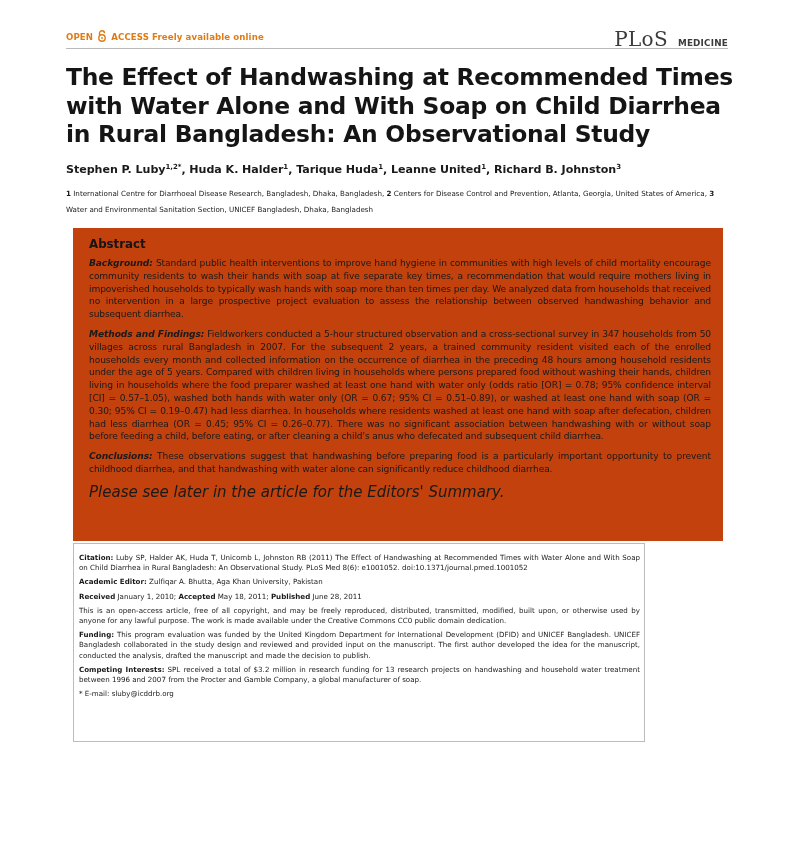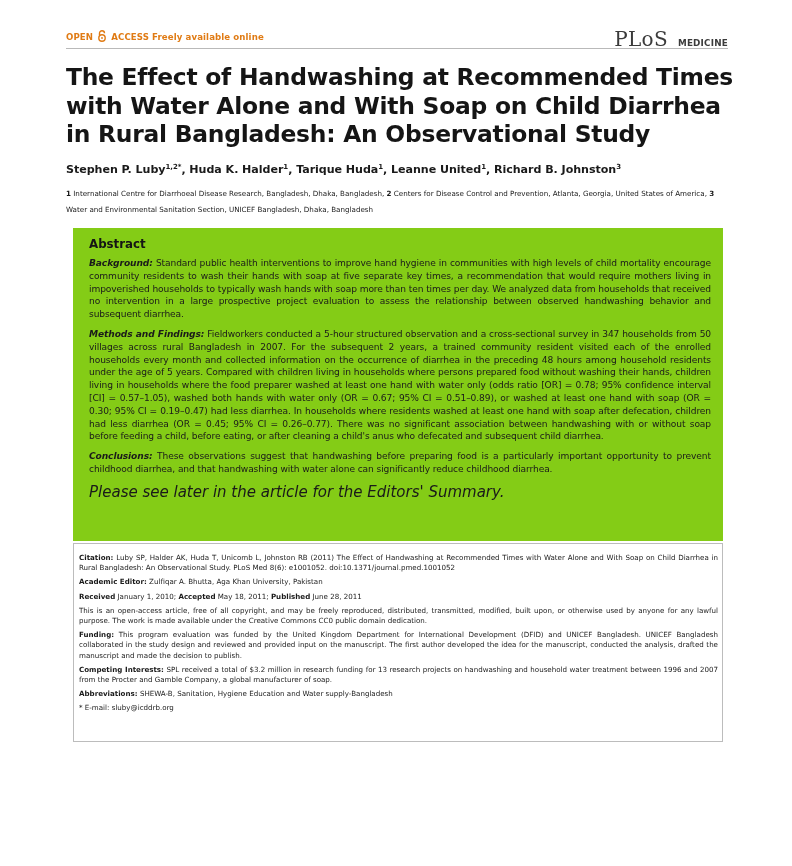--- a/index.html
+++ b/index.html
@@ -15,27 +15,27 @@
     .plos .p2 { font-family: "DejaVu Sans", sans-serif; font-size: 8.8px; font-weight: bold; letter-spacing: 0.2px; margin-left: 10px; }
 
     .title { position: absolute; left: 66px; top: 63px; width: 680px; font-size: 23.4px; font-weight: bold; line-height: 28.5px; color: #151515; letter-spacing: -0.25px; }
 
     .authors { position: absolute; left: 66px; top: 163px; width: 680px; font-size: 11.1px; font-weight: bold; color: #1a1a1a; letter-spacing: -0.05px; white-space: nowrap; }
     .authors sup { font-size: 7px; vertical-align: 4px; }
 
     .affil { position: absolute; left: 66px; top: 186px; width: 668px; font-size: 7.15px; line-height: 16px; color: #1a1a1a; }
     .affil b { font-weight: bold; }
 
-    .abstract { position: absolute; left: 73px; top: 228px; width: 650px; height: 313px; background: #84cc16; padding: 9px 12px 0 16px; }
+    .abstract { position: absolute; left: 73px; top: 228px; width: 650px; height: 313px; background: #c2410c; padding: 9px 12px 0 16px; }
     .abs-head { font-size: 11.8px; font-weight: bold; color: #151515; margin-bottom: 6px; }
     .abs-p { font-size: 9.1px; line-height: 12.8px; color: #1a1a1a; text-align: justify; letter-spacing: -0.1px; margin-bottom: 7px; }
     .abs-p .lbl { font-weight: bold; font-style: italic; }
     .abs-note { font-size: 15px; font-style: italic; color: #1a1a1a; }
 
-    .meta { position: absolute; left: 73px; top: 543px; width: 650px; height: 199px; border: 1px solid #bcbcbc; padding: 9px 4px 0 5px; }
+    .meta { position: absolute; left: 73px; top: 543px; width: 572px; height: 199px; border: 1px solid #bcbcbc; padding: 9px 4px 0 5px; }
     .meta-p { font-size: 7.1px; line-height: 10.2px; color: #1a1a1a; text-align: justify; margin-bottom: 4px; }
     .meta-p b { font-weight: bold; }
   </style>
 </head>
 <body>
 
 <div class="topbar">
   <div class="oa">
     <span>OPEN</span>
     <svg class="lock" viewBox="0 0 10 12">
@@ -75,15 +75,14 @@
   <p class="abs-note">Please see later in the article for the Editors' Summary.</p>
 </section>
 
 <section class="meta">
   <p class="meta-p"><b>Citation:</b> <span>Luby SP, Halder AK, Huda T, Unicomb L, Johnston RB (2011) The Effect of Handwashing at Recommended Times with Water Alone and With Soap on Child Diarrhea in Rural Bangladesh: An Observational Study. PLoS Med 8(6): e1001052. doi:10.1371/journal.pmed.1001052</span></p>
   <p class="meta-p"><b>Academic Editor:</b> <span>Zulfiqar A. Bhutta, Aga Khan University, Pakistan</span></p>
   <p class="meta-p"><b>Received</b> <span>January 1, 2010;</span> <b>Accepted</b> <span>May 18, 2011;</span> <b>Published</b> <span>June 28, 2011</span></p>
   <p class="meta-p">This is an open-access article, free of all copyright, and may be freely reproduced, distributed, transmitted, modified, built upon, or otherwise used by anyone for any lawful purpose. The work is made available under the Creative Commons CC0 public domain dedication.</p>
   <p class="meta-p"><b>Funding:</b> <span>This program evaluation was funded by the United Kingdom Department for International Development (DFID) and UNICEF Bangladesh. UNICEF Bangladesh collaborated in the study design and reviewed and provided input on the manuscript. The first author developed the idea for the manuscript, conducted the analysis, drafted the manuscript and made the decision to publish.</span></p>
   <p class="meta-p"><b>Competing Interests:</b> <span>SPL received a total of $3.2 million in research funding for 13 research projects on handwashing and household water treatment between 1996 and 2007 from the Procter and Gamble Company, a global manufacturer of soap.</span></p>
-  <p class="meta-p"><b>Abbreviations:</b> <span>SHEWA-B, Sanitation, Hygiene Education and Water supply-Bangladesh</span></p>
   <p class="meta-p"><span>* E-mail:</span> <span>sluby@icddrb.org</span></p>
 </section>
 
 </body></html>

